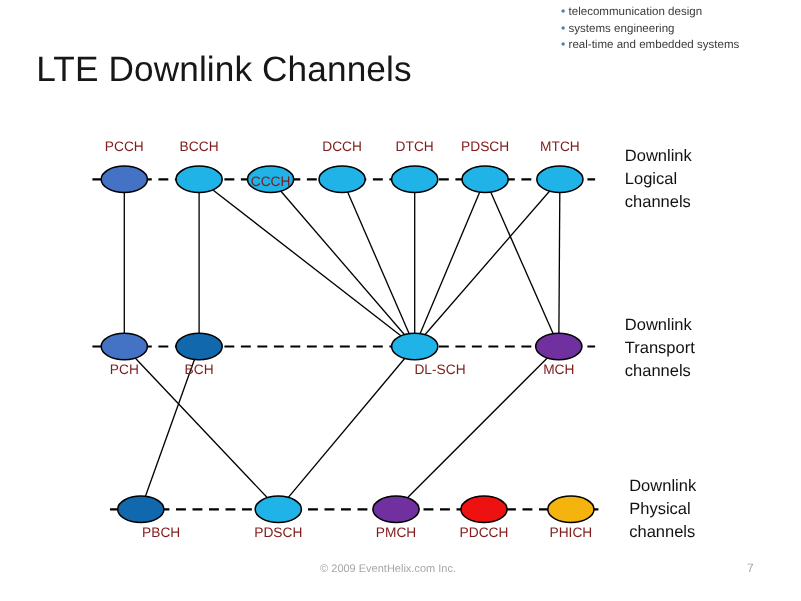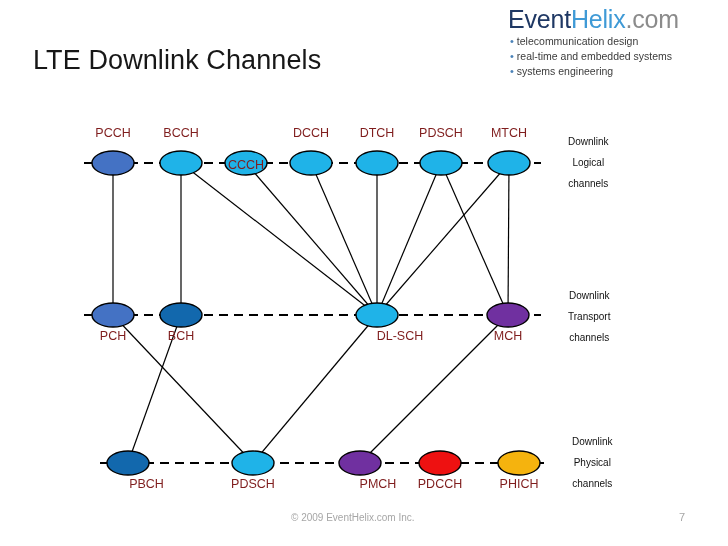--- a/index.html
+++ b/index.html
@@ -46,43 +46,42 @@
     color: #4a82b8;
     font-size: 11px;
     padding-right: 3px;
   }
 
   
   #page-title {
     position: absolute;
     left: 33px;
     top: 45px;
-    font-size: 27px;
+    font-size: 32px;
     color: #171717;
     letter-spacing: 0.1px;
     white-space: nowrap;
   }
 
   
   #diagram {
     position: absolute;
     left: 0;
     top: 0;
     width: 728px;
     height: 546px;
   }
 
   
   .row-caption {
     position: absolute;
-    font-size: 10px;
+    font-size: 15px;
     line-height: 21px;
     color: #111111;
     white-space: nowrap;
-    text-align: center;
   }
   #caption-logical   { left: 568px; top: 131px; }
   #caption-transport { left: 568px; top: 285px; }
   #caption-physical  { left: 572px; top: 431px; }
 
   
   .node-label {
     position: absolute;
     font-size: 12.5px;
     color: #7f1d1d;
@@ -107,24 +106,23 @@
     color: #a6a6a6;
     white-space: nowrap;
   }
 </style>
 </head>
 <body>
 
 <div id="slide">
 
   <div id="brand">
-    <div id="brand-title"><span class="brand-event">Event</span><span class="brand-helix">Helix</span><span class="brand-com">.com</span></div>
     <div class="brand-bullet"><span class="dot">•</span><span>telecommunication design</span></div>
+    <div class="brand-bullet"><span class="dot">•</span><span>systems engineering</span></div>
     <div class="brand-bullet"><span class="dot">•</span><span>real-time and embedded systems</span></div>
-    <div class="brand-bullet"><span class="dot">•</span><span>systems engineering</span></div>
   </div>
 
   <div id="page-title">LTE Downlink Channels</div>
 
   <svg id="diagram" viewBox="0 0 728 546" width="728" height="546" xmlns="http://www.w3.org/2000/svg">
     <g id="g-connections">
         <line x1="113" y1="163" x2="113" y2="315" stroke="#000000" stroke-width="1.2"></line>
         <line x1="181" y1="163" x2="181" y2="315" stroke="#000000" stroke-width="1.2"></line>
         <line x1="181" y1="163" x2="377" y2="315" stroke="#000000" stroke-width="1.2"></line>
         <line x1="246" y1="163" x2="377" y2="315" stroke="#000000" stroke-width="1.2"></line>
@@ -171,21 +169,21 @@
       <div class="node-label" style="left: 311px; top: 126px; text-align: right;">DCCH</div>
       <div class="node-label" style="left: 377px; top: 126px;">DTCH</div>
       <div class="node-label" style="left: 441px; top: 126px;">PDSCH</div>
       <div class="node-label" style="left: 509px; top: 126px;">MTCH</div>
       <div class="node-label" style="left: 113px; top: 329px;">PCH</div>
       <div class="node-label" style="left: 181px; top: 329px;">BCH</div>
       <div class="node-label" style="left: 377px; top: 329px; padding-left: 46px;">DL-SCH</div>
       <div class="node-label" style="left: 508px; top: 329px;">MCH</div>
       <div class="node-label" style="left: 128px; top: 477px; padding-left: 37px;">PBCH</div>
       <div class="node-label" style="left: 253px; top: 477px;">PDSCH</div>
-      <div class="node-label" style="left: 378px; top: 477px;">PMCH</div>
+      <div class="node-label" style="left: 360px; top: 477px;">PMCH</div>
       <div class="node-label" style="left: 440px; top: 477px;">PDCCH</div>
       <div class="node-label" style="left: 519px; top: 477px;">PHICH</div>
     </div>
 
   <div class="row-caption" id="caption-logical">
     <div>Downlink</div>
     <div>Logical</div>
     <div>channels</div>
   </div>
   <div class="row-caption" id="caption-transport">

